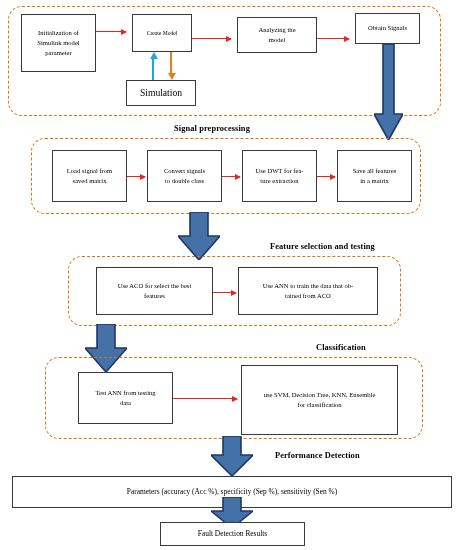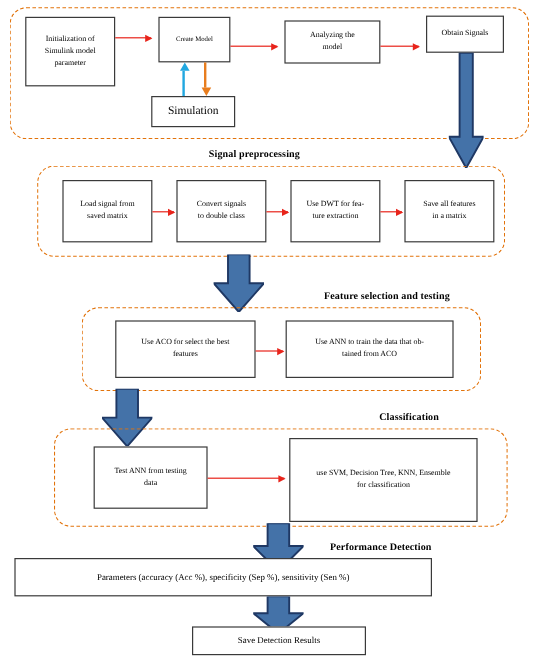--- a/index.html
+++ b/index.html
@@ -231,27 +231,27 @@
   <div class="red-arrow" style="left:173px; top:398px; width:64px;"></div>
 
   <div class="block-arrow" style="left:211px; top:436px; width:42px; height:40px;">
     <svg viewBox="0 0 42 40" preserveAspectRatio="none">
       <polygon points="12,0 30,0 30,19 42,19 21,40 0,19 12,19" fill="#4472A8" stroke="#1F3864" stroke-width="1.6"></polygon>
     </svg>
   </div>
 
   <div class="section-label" style="left:275px; top:452px;">Performance Detection</div>
 
-  <div class="box fs-md" style="left:12px; top:465px; width:348px; height:32px;">
+  <div class="box fs-md" style="left:12px; top:476px; width:440px; height:32px;">
     <span>Parameters (accuracy (Acc %), specificity (Sep %), sensitivity (Sen %)</span>
   </div>
 
   <div class="block-arrow" style="left:211px; top:497px; width:42px; height:31px;">
     <svg viewBox="0 0 42 31" preserveAspectRatio="none">
       <polygon points="12,0 30,0 30,14 42,14 21,31 0,14 12,14" fill="#4472A8" stroke="#1F3864" stroke-width="1.6"></polygon>
     </svg>
   </div>
 
   <div class="box fs-md" style="left:160px; top:522px; width:145px; height:24px;">
-    <span>Save Detection Results</span>
+    <span>Fault Detection Results</span>
   </div>
 
 </div>
 
 </body></html>

